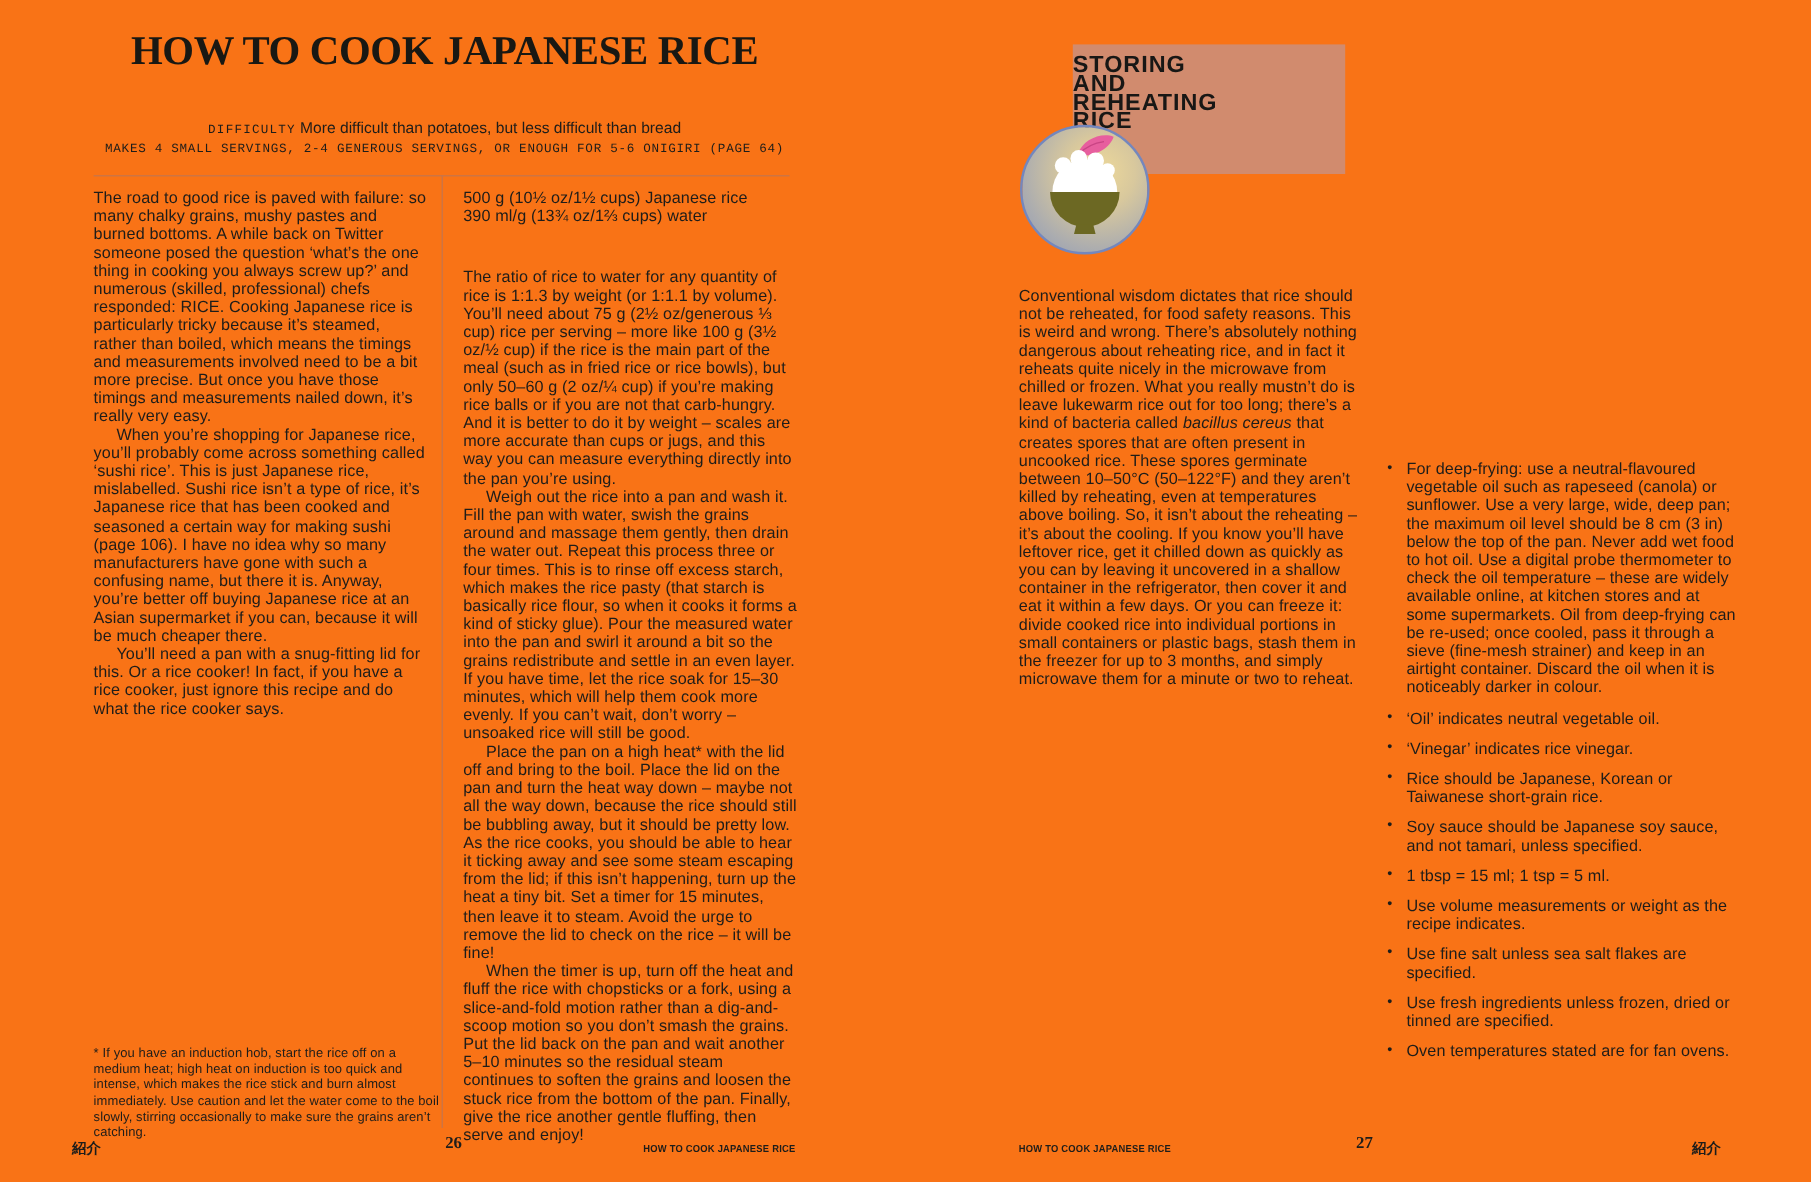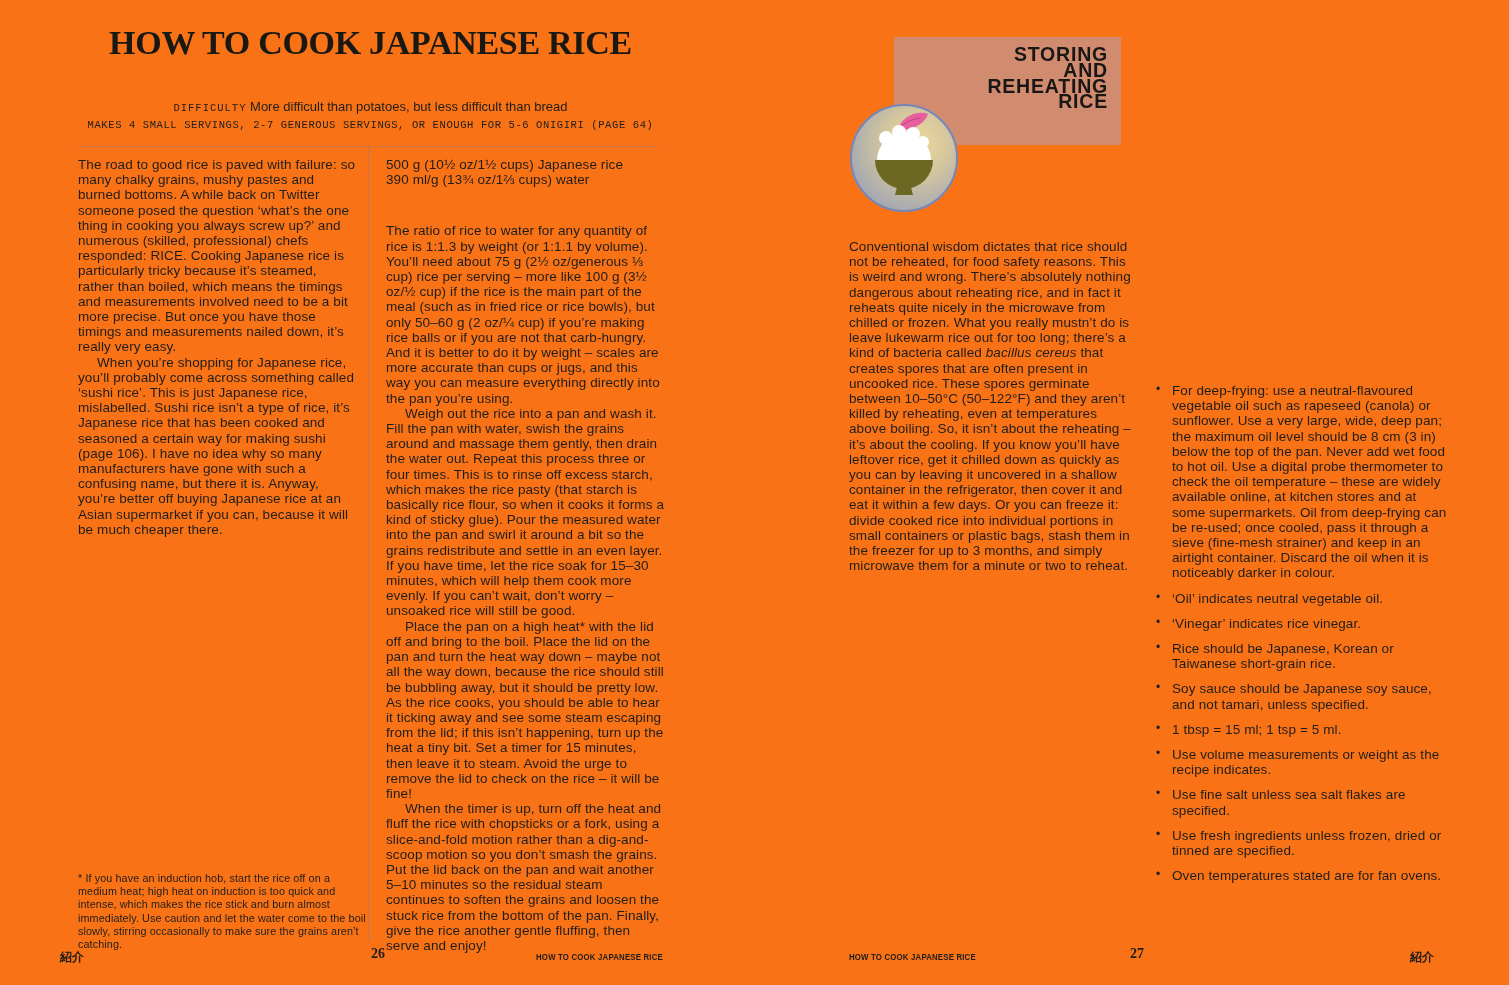--- a/index.html
+++ b/index.html
@@ -61,21 +61,21 @@
   .footer-right{left:849px;width:585px;}
   .footer-right .f-run{position:absolute;left:0;top:6px;}
   .footer-right .f-num{position:absolute;left:258px;width:60px;text-align:center;top:0;}
   .footer-right .f-cjk{position:absolute;right:0;top:3px;}
   
   .storing-banner{
     position:absolute;left:894px;top:37px;width:227px;height:108px;
     background:#d18b6e;
     box-sizing:border-box;
     padding:10px 13px 0 0;
-    text-align:right;
+    text-align:left;
   }
   .banner-line{
     font-size:19.5px;line-height:15.8px;font-weight:800;
     letter-spacing:.8px;color:#181715;
   }
   .badge-circle{
     position:absolute;left:850px;top:104px;width:104px;height:104px;
     border-radius:50%;
     border:2px solid #7487bd;
     background:radial-gradient(circle at 62% 36%, #eed99a 0%, #d8c89d 32%, #a9abb0 72%, #9099ae 100%);
@@ -99,28 +99,29 @@
 
 <div class="spread">
 
   <h1 class="page-title">HOW TO COOK JAPANESE RICE</h1>
 
   <div class="subtitle">
     <span class="mono mono-label">DIFFICULTY</span>
     <span class="diff-text">More difficult than potatoes, but less difficult than bread</span>
   </div>
 
-  <div class="makes-line mono">MAKES 4 SMALL SERVINGS, 2-7 GENEROUS SERVINGS, OR ENOUGH FOR 5-6 ONIGIRI (PAGE 64)</div>
+  <div class="makes-line mono">MAKES 4 SMALL SERVINGS, 2-4 GENEROUS SERVINGS, OR ENOUGH FOR 5-6 ONIGIRI (PAGE 64)</div>
 
   <div class="hrule"></div>
   <div class="vrule"></div>
 
   <div class="col-intro body-text">
     <p>The road to good rice is paved with failure: so many chalky grains, mushy pastes and burned bottoms. A while back on Twitter someone posed the question ‘what’s the one thing in cooking you always screw up?’ and numerous (skilled, professional) chefs responded: RICE. Cooking Japanese rice is particularly tricky because it’s steamed, rather than boiled, which means the timings and measurements involved need to be a bit more precise. But once you have those timings and measurements nailed down, it’s really very easy.</p>
     <p class="ind">When you’re shopping for Japanese rice, you’ll probably come across something called ‘sushi rice’. This is just Japanese rice, mislabelled. Sushi rice isn’t a type of rice, it’s Japanese rice that has been cooked and seasoned a certain way for making sushi (page 106). I have no idea why so many manufacturers have gone with such a confusing name, but there it is. Anyway, you’re better off buying Japanese rice at an Asian supermarket if you can, because it will be much cheaper there.</p>
+    <p class="ind">You’ll need a pan with a snug-fitting lid for this. Or a rice cooker! In fact, if you have a rice cooker, just ignore this recipe and do what the rice cooker says.</p>
   </div>
 
   <div class="col-method body-text">
     <div class="ingredients">
       <div>500 g (10½ oz/1½ cups) Japanese rice</div>
       <div>390 ml/g (13¾ oz/1⅔ cups) water</div>
     </div>
     <p>The ratio of rice to water for any quantity of rice is 1:1.3 by weight (or 1:1.1 by volume). You’ll need about 75 g (2½ oz/generous ⅓ cup) rice per serving – more like 100 g (3½ oz/½ cup) if the rice is the main part of the meal (such as in fried rice or rice bowls), but only 50–60 g (2 oz/¼ cup) if you’re making rice balls or if you are not that carb-hungry. And it is better to do it by weight – scales are more accurate than cups or jugs, and this way you can measure everything directly into the pan you’re using.</p>
     <p class="ind">Weigh out the rice into a pan and wash it. Fill the pan with water, swish the grains around and massage them gently, then drain the water out. Repeat this process three or four times. This is to rinse off excess starch, which makes the rice pasty (that starch is basically rice flour, so when it cooks it forms a kind of sticky glue). Pour the measured water into the pan and swirl it around a bit so the grains redistribute and settle in an even layer. If you have time, let the rice soak for 15–30 minutes, which will help them cook more evenly. If you can’t wait, don’t worry – unsoaked rice will still be good.</p>
     <p class="ind">Place the pan on a high heat* with the lid off and bring to the boil. Place the lid on the pan and turn the heat way down – maybe not all the way down, because the rice should still be bubbling away, but it should be pretty low. As the rice cooks, you should be able to hear it ticking away and see some steam escaping from the lid; if this isn’t happening, turn up the heat a tiny bit. Set a timer for 15 minutes, then leave it to steam. Avoid the urge to remove the lid to check on the rice – it will be fine!</p>

